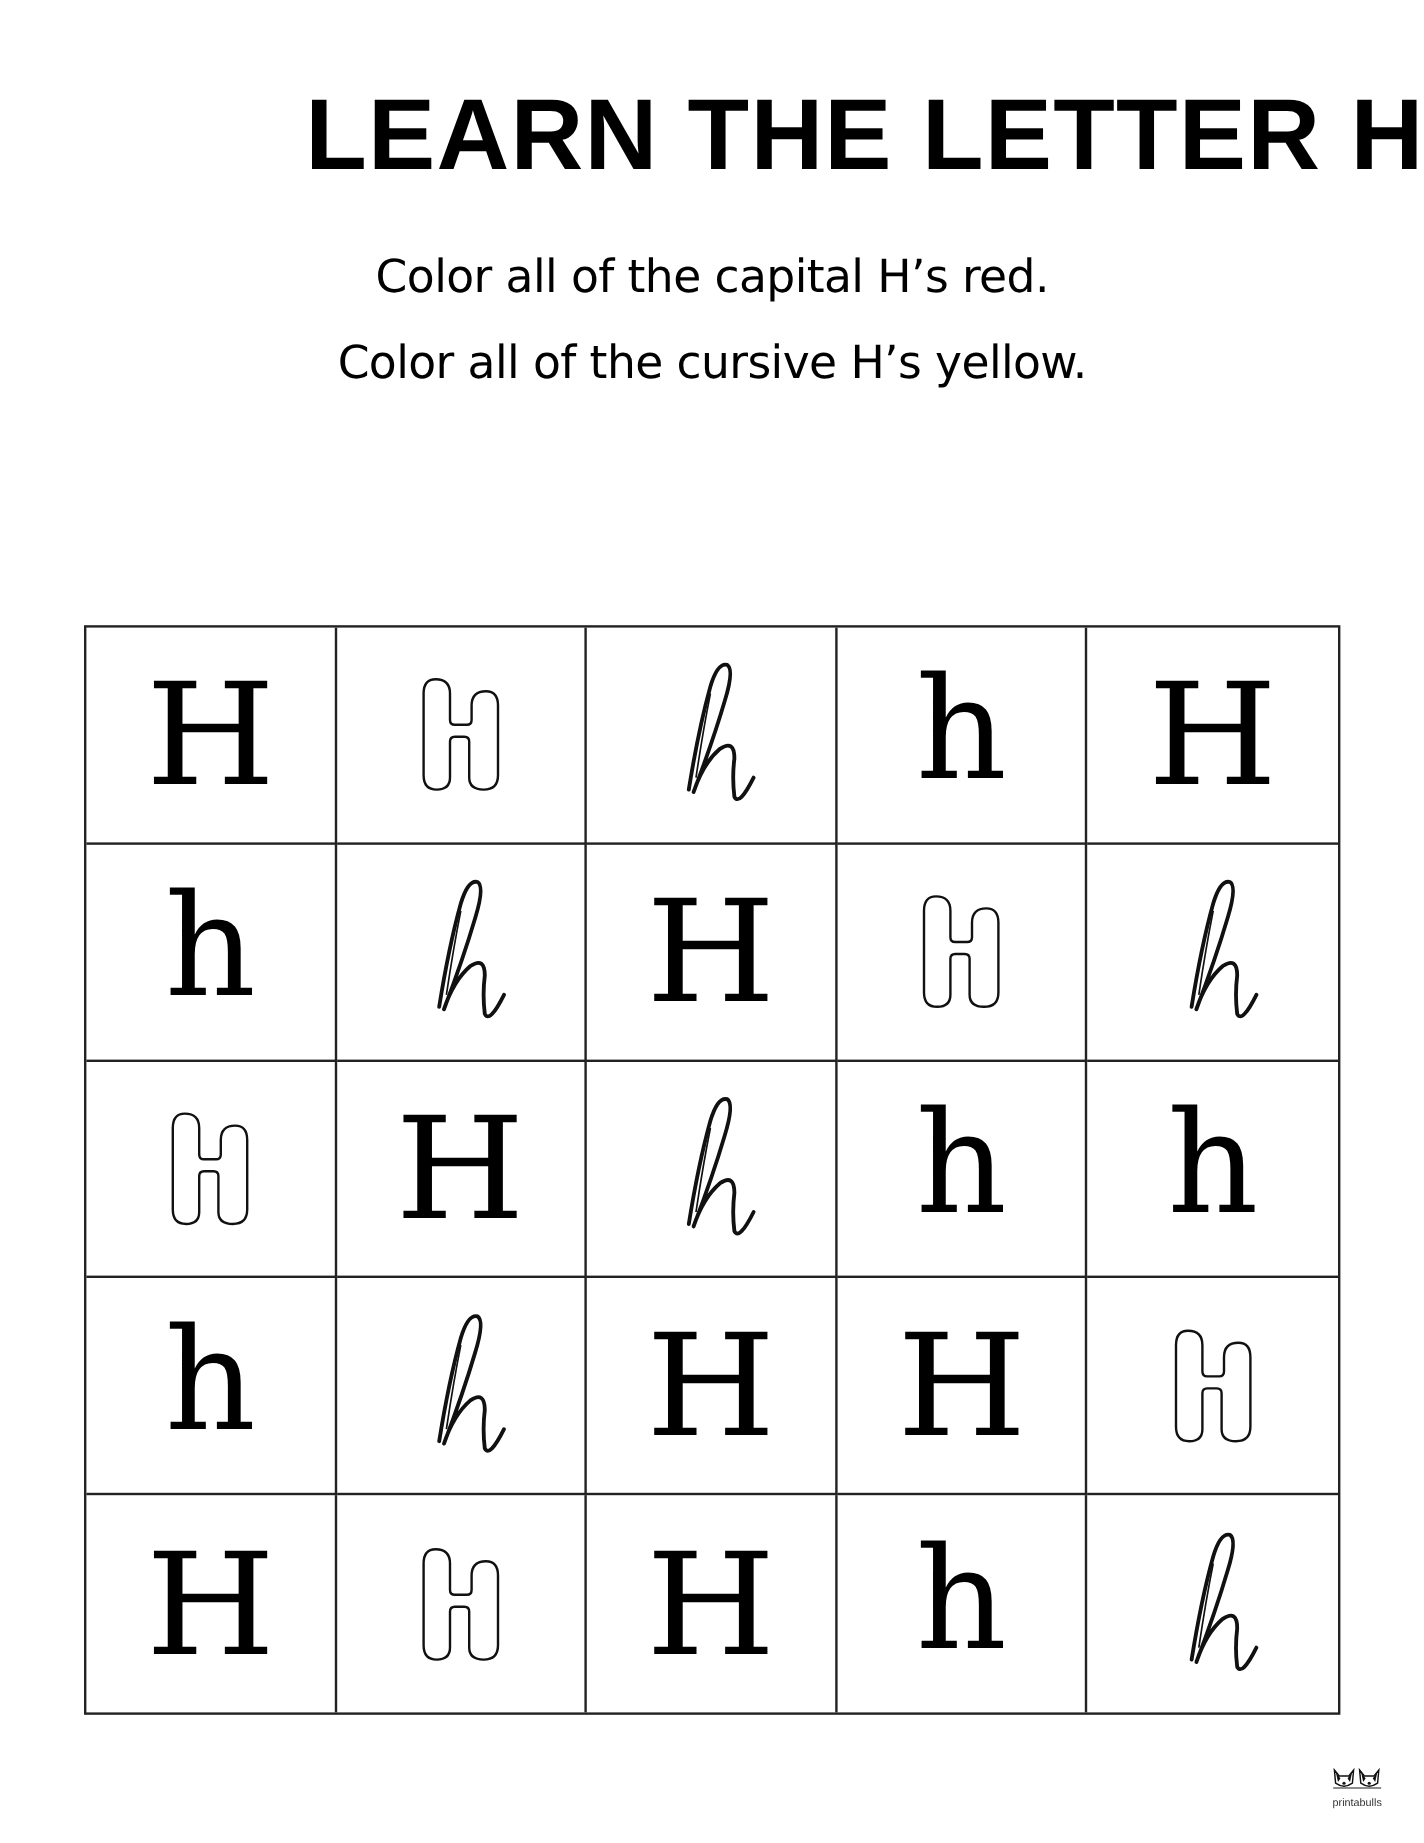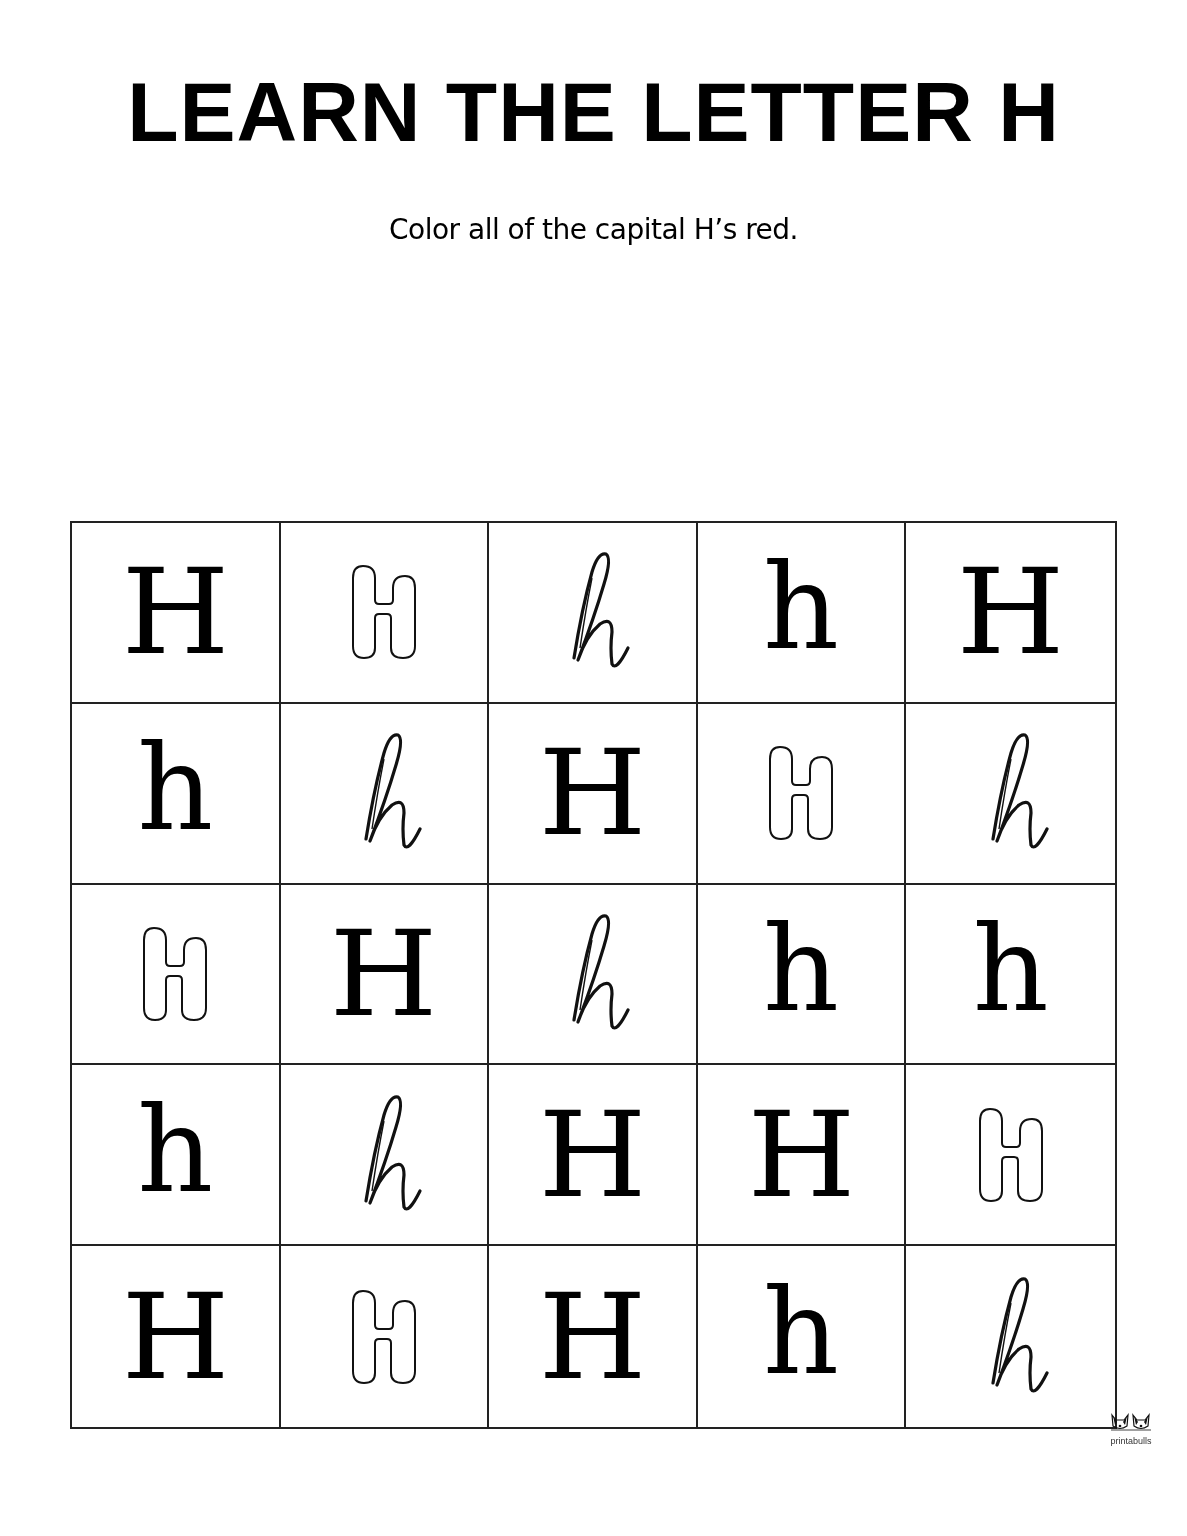--- a/index.html
+++ b/index.html
@@ -2,60 +2,61 @@
 <html><head>
 <meta charset="utf-8">
 <style>
   html, body { margin: 0; padding: 0; background: #ffffff; }
   body {
     width: 1187px; height: 1536px; position: relative; overflow: hidden;
     font-family: "Liberation Sans", "DejaVu Sans", sans-serif; color: #000;
   }
   .title {
     position: absolute; left: 0; right: 0; top: 62px;
-    text-align: center; font-weight: 700; font-size: 84px; letter-spacing: 1px;
+    text-align: right; font-weight: 700; font-size: 84px; letter-spacing: 1px;
     line-height: 100px; font-family: "Liberation Sans", sans-serif;
   }
   .instructions {
     position: absolute; left: 0; right: 0; top: 194px;
     text-align: center;
   }
   .instr-line {
-    font-size: 28px; line-height: 72px; font-weight: 400;
+    font-size: 38px; line-height: 72px; font-weight: 400;
     font-family: "DejaVu Sans", sans-serif; letter-spacing: -0.5px;
   }
   .grid {
     position: absolute; left: 70px; top: 521px; width: 1047px; height: 908px;
     display: grid; grid-template-columns: repeat(5, 1fr); grid-template-rows: repeat(5, 1fr);
     border: 2px solid #222; box-sizing: border-box;
   }
   .cell {
     border-right: 2px solid #222; border-bottom: 2px solid #222;
     display: flex; align-items: center; justify-content: center; box-sizing: border-box;
     position: relative;
   }
   .cell:nth-child(5n) { border-right: none; }
   .cell:nth-child(n+21) { border-bottom: none; }
   .glyph { line-height: 1; display: block; }
   .g-capital { font-family: "DejaVu Serif", "Liberation Serif", serif; font-size: 118px; font-weight: 400; transform: scaleX(1.05); }
   .g-lowercase { font-family: "DejaVu Serif", "Liberation Serif", serif; font-size: 118px; font-weight: 400; margin-top: -10px; }
   .g-bubble svg, .g-cursive svg { display: block; }
   .logo {
-    position: absolute; left: 1106px; top: 1412px; width: 50px; height: 40px;
+    position: absolute; left: 1106px; top: 1472px; width: 50px; height: 40px;
     text-align: center;
   }
   .logo-text { font-size: 9px; color: #333; font-family: "Liberation Sans", sans-serif; }
 </style>
 </head>
 <body>
 
 <div class="title">LEARN THE LETTER H</div>
 
 <div class="instructions">
   <div class="instr-line">Color all of the capital H’s red.</div>
+  <div class="instr-line">Color all of the cursive H’s yellow.</div>
 </div>
 
 <div class="grid" id="letter-grid">
     <div class="cell">
       <span class="glyph g-capital">H</span>
     </div>
     <div class="cell">
       <span class="glyph g-bubble">
         <svg width="70" height="100" viewBox="0 0 70 100">
           <path d="M14 4 Q4 4 4 16 L4 84 Q4 96 15 96 Q26 96 26 86 L26 56 Q26 52 30 52 L38 52 Q42 52 42 56 L42 86 Q42 96 54 96 Q66 96 66 84 L66 26 Q66 14 56 14 Q44 14 44 26 L44 38 Q44 42 40 42 L30 42 Q26 42 26 38 L26 16 Q26 4 14 4 Z" fill="none" stroke="#111" stroke-width="2"></path>

